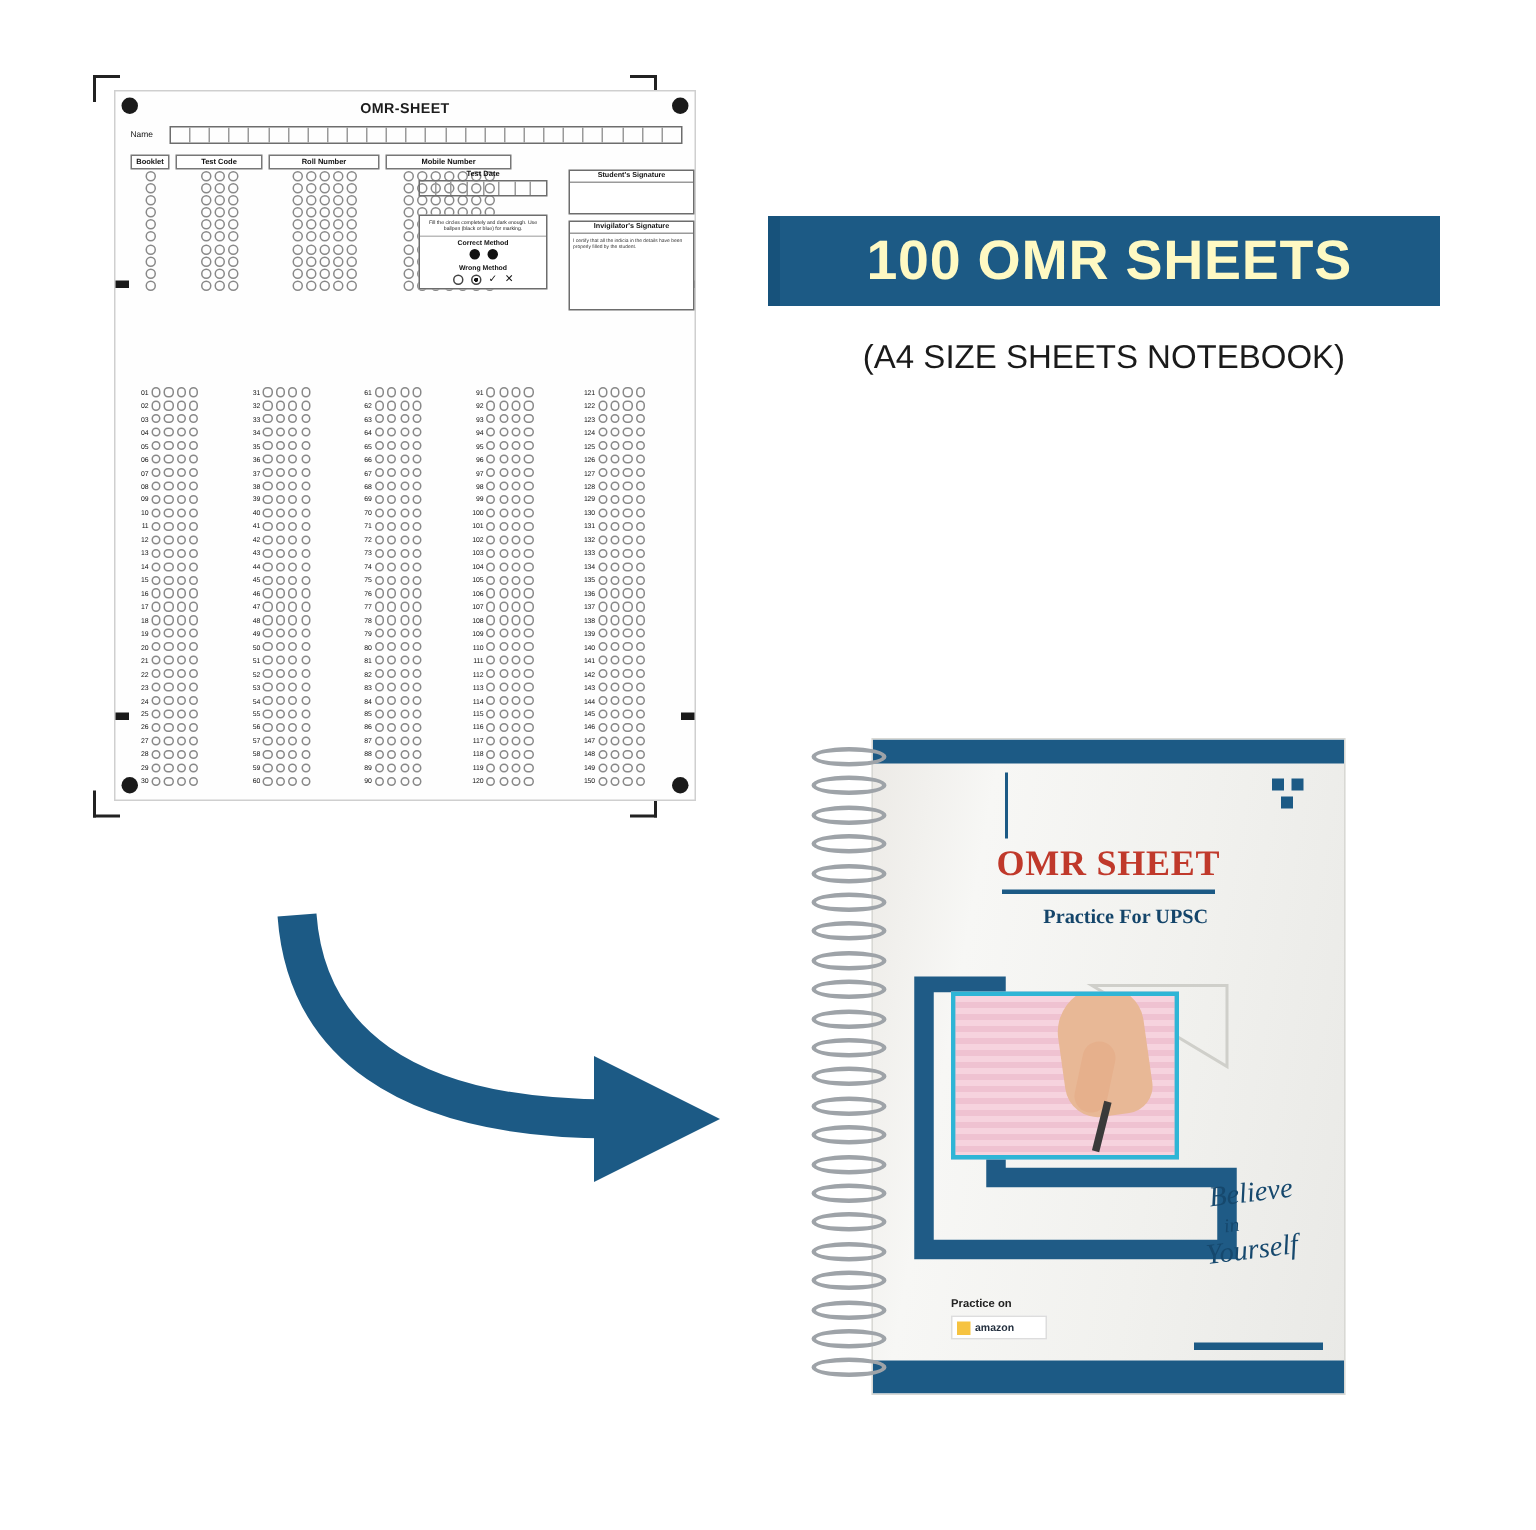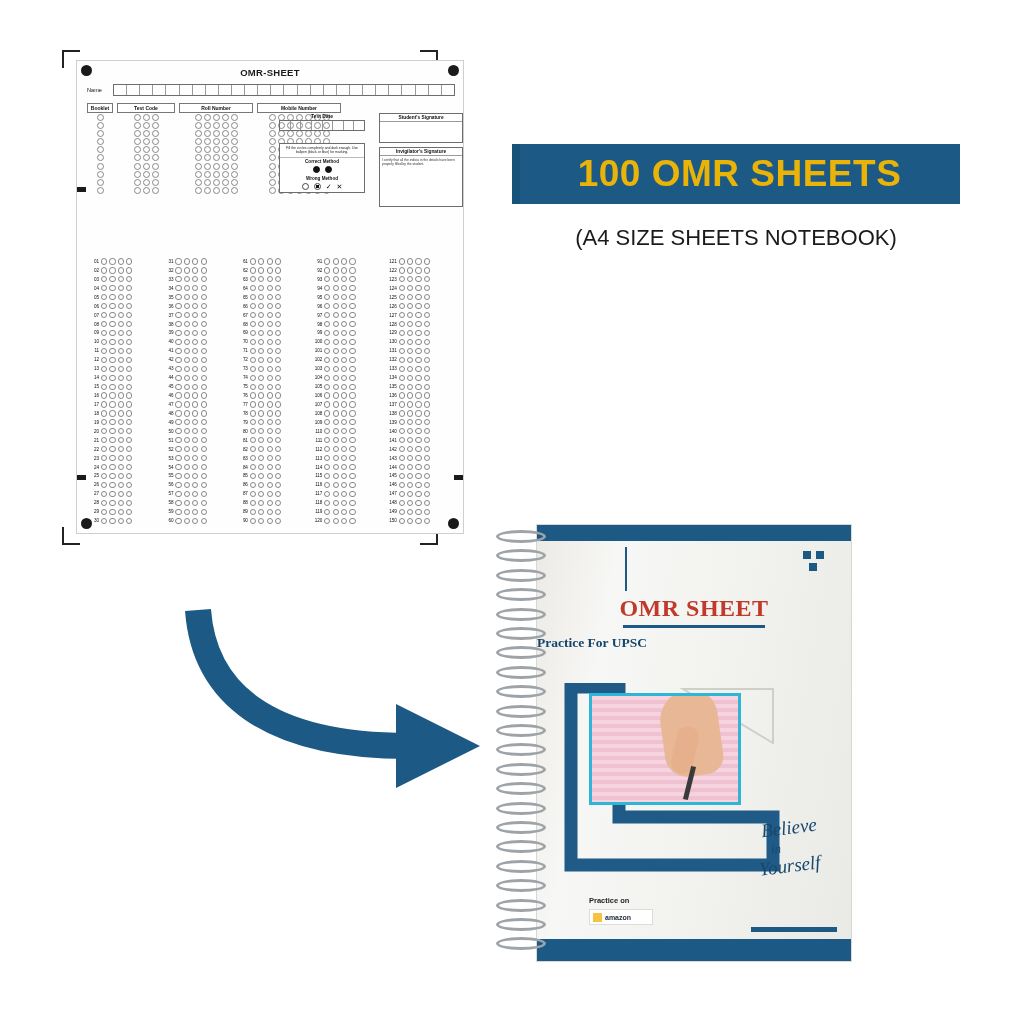--- a/index.html
+++ b/index.html
@@ -80,38 +80,38 @@
   .ans-no { font-size: 4.6px; color: #111; width: 12px; text-align: right; letter-spacing: -.1px; }
   .ans-bubs { display: flex; gap: 2.2px; }
 
   
   .banner {
     position: absolute; left: 512px; top: 144px; width: 448px; height: 60px;
     background: #1c5a85; display: flex; align-items: center; justify-content: center;
     border-left: 7px solid #ffffff; box-shadow: 0 0 0 0 transparent;
   }
   .banner-inner {
-    color: #eab308; font-weight: 700; font-size: 37px; letter-spacing: .5px;
+    color: #fef9c3; font-weight: 700; font-size: 37px; letter-spacing: .5px;
     font-family: "Liberation Sans", sans-serif;
   }
   .banner-accent { position: absolute; left: 512px; top: 144px; width: 8px; height: 60px; background: #17527b; }
   .subtitle {
     position: absolute; left: 512px; top: 225px; width: 448px; text-align: center;
     font-size: 22px; color: #1a1a1a; font-weight: 400;
   }
   .mcq {
     position: absolute; left: 512px; top: 300px; width: 448px; text-align: center;
     font-size: 56px; font-weight: 700; color: #1c5a85; letter-spacing: .5px;
   }
 
   
   .arrow { position: absolute; left: 180px; top: 600px; width: 340px; height: 190px; }
 
   
-  .notebook { position: absolute; left: 496px; top: 492px; width: 356px; height: 442px; margin-top: 32px; }
+  .notebook { position: absolute; left: 541px; top: 492px; width: 356px; height: 442px; }
   .nb-cover {
     position: absolute; left: 40px; top: 0; width: 316px; height: 438px;
     background: #f2f2f0;
     border: 1px solid #d8d8d4;
     overflow: hidden;
   }
   .nb-shade { position:absolute; inset:0; background: linear-gradient(100deg,#eceae6 0%, #f7f7f5 22%, #f1f1ee 60%, #e9e9e6 100%); }
   .nb-top-bar { position: absolute; left: 0; top: 0; width: 100%; height: 16px; background: #1c5a85; }
   .nb-bot-bar { position: absolute; left: 0; bottom: 0; width: 100%; height: 22px; background: #1c5a85; }
   .nb-bot-bar::after { content:""; position:absolute; right: 14px; top: -12px; width: 86px; height: 5px; background:#1c5a85; }
@@ -119,21 +119,21 @@
   .coil {
     position: absolute; width: 50px; height: 13px; border: 3.4px solid #9ea3a8; border-radius: 50%;
     background: transparent;
   }
   .nb-title {
     position: absolute; left: 0; width: 100%; top: 70px; text-align: center;
     font-family: "Liberation Serif", serif; font-weight: 700; font-size: 24px; color: #c0392b;
     letter-spacing: .5px;
   }
   .nb-underline { position: absolute; left: 86px; top: 100px; width: 142px; height: 2.5px; background: #1c5a85; }
-  .nb-sub1 { position: absolute; left: 0; width: 100%; top: 110px; font-family: "Liberation Serif", serif; font-weight: 700; font-size: 13.5px; color: #14456a; }
+  .nb-sub1 { position: absolute; left: 0; width: 100%; top: 110px; text-align: center; font-family: "Liberation Serif", serif; font-weight: 700; font-size: 13.5px; color: #14456a; padding-left: 23px; }
   .nb-sub2 { position: absolute; left: 0; width: 100%; top: 130px; text-align: center; font-family: "Liberation Serif", serif; font-weight: 700; font-size: 9.5px; color: #14456a; line-height: 1.45; }
   .nb-lshape { position: absolute; left: 26px; top: 158px; width: 218px; height: 190px; }
   .nb-photo {
     position: absolute; left: 52px; top: 168px; width: 152px; height: 112px;
     background: #f0c9d6; border: 3px solid #2fb5d6; overflow:hidden;
   }
   .nb-photo .sheetbg { position:absolute; inset:0; background: repeating-linear-gradient(180deg,#f6d3de 0 4px,#efc2d1 4px 8px); }
   .nb-photo .hand { position:absolute; right: 18px; top: -6px; width: 58px; height: 86px; background:#e8b896; border-radius: 30px 26px 18px 22px; transform: rotate(-8deg); }
   .nb-photo .finger { position:absolute; right: 42px; top: 30px; width: 22px; height: 48px; background:#e6b08c; border-radius: 12px; transform: rotate(12deg); }
   .nb-photo .pencil { position:absolute; right: 46px; bottom: 2px; width: 5px; height: 34px; background:#3a3a3a; transform: rotate(14deg); }

